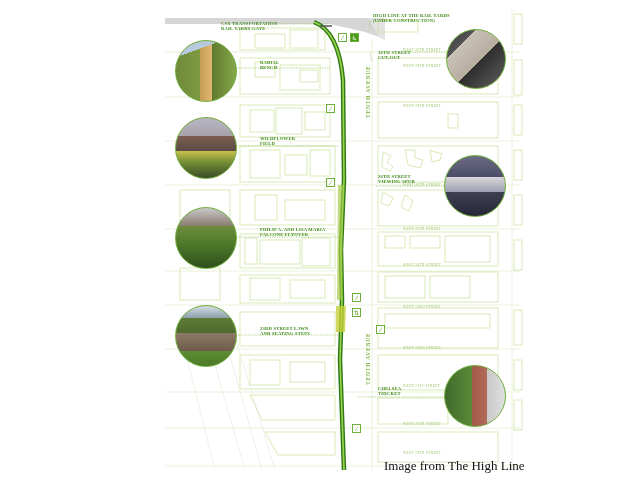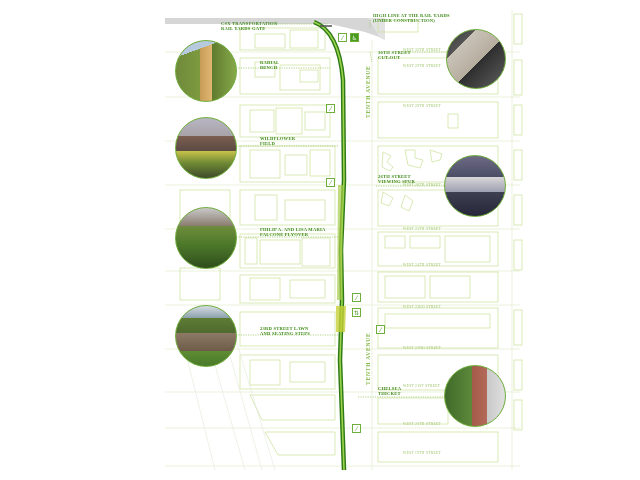--- a/index.html
+++ b/index.html
@@ -211,13 +211,14 @@
       linear-gradient(180deg, #b8b6c4 0%, #a8a2a8 30%, #7c5e50 30%, #5b4a44 55%, #c9c24a 55%, #6e8a34 75%, #3e4a2a 100%);"></div>
   <div class="photo" style="left:444px;top:155px;width:62px;height:62px;background:
       linear-gradient(180deg, #6d6a84 0%, #4a4d66 35%, #d8d6d8 35%, #9ea0b2 60%, #3e4052 60%, #252638 100%);"></div>
   <div class="photo" style="left:175px;top:207px;width:62px;height:62px;background:
       linear-gradient(180deg, #c8c8c8 0%, #8a7c6e 30%, #6f8c3d 30%, #4d7a2a 60%, #2f4d1c 100%);"></div>
   <div class="photo" style="left:175px;top:305px;width:62px;height:62px;background:
       linear-gradient(180deg, #d8dde4 0%, #8aa0ac 20%, #5e7c34 20%, #4e6a2e 45%, #8c7a66 45%, #6e5c4a 75%, #5e8c34 75%, #4a7a2a 100%);"></div>
   <div class="photo" style="left:444px;top:365px;width:62px;height:62px;background:
       linear-gradient(90deg, #3f6a2a 0%, #5c8a3a 45%, #a35a48 45%, #b46a58 70%, #c8c8c8 70%, #e0e0e0 100%);"></div>
 
+  <div class="caption">Image from The High Line</div>
 </div>
 
 </body></html>

